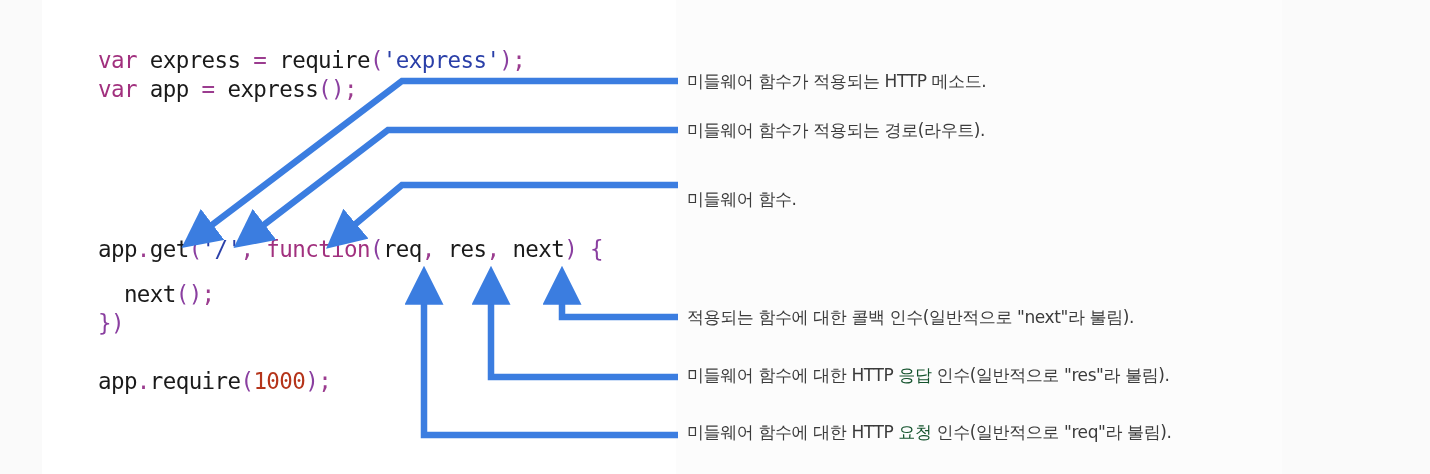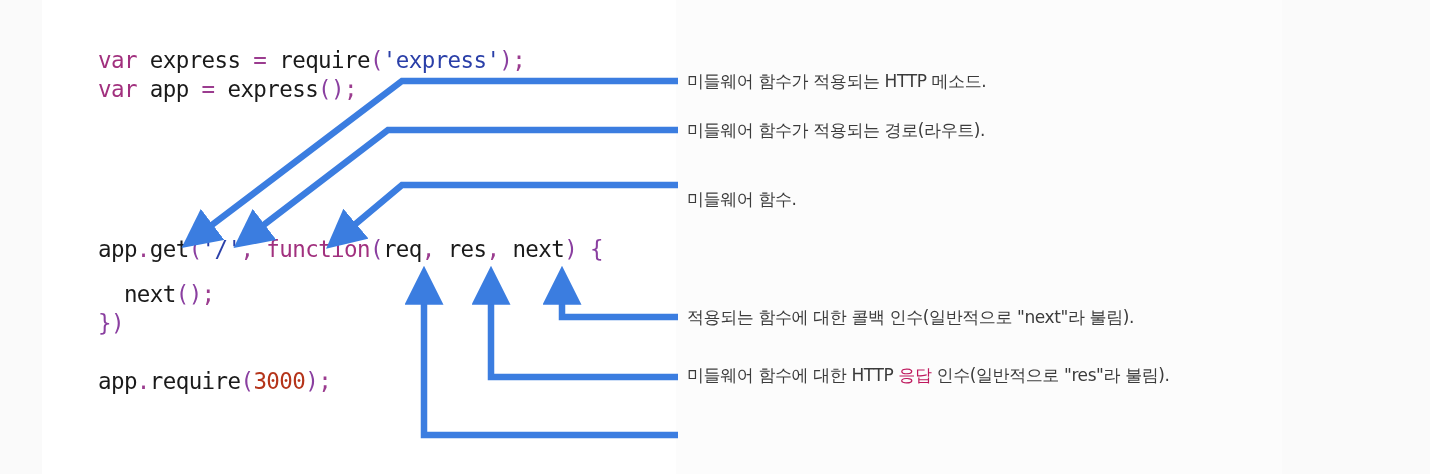--- a/index.html
+++ b/index.html
@@ -66,41 +66,41 @@
     .annotation {
       position: absolute;
       left: 687px;
       font-family: "DejaVu Sans", "Liberation Sans", sans-serif;
       font-size: 17px;
       color: #3b3b3b;
       white-space: nowrap;
       line-height: 22px;
       letter-spacing: -0.4px;
     }
-    .annotation .hl { color: #be185d; }
+    .annotation .hl { color: #14532d; }
   </style>
 </head>
 <body>
 
 <div class="page">
   <div class="canvas"></div>
   <div class="label-panel"></div>
 
   <div class="code">
     <div class="code-line" style="top:45px;"><span class="kw">var</span><span> express </span><span class="op">=</span><span> require</span><span class="pn">(</span><span class="str">'express'</span><span class="pn">)</span><span class="op">;</span></div>
 
     <div class="code-line" style="top:74px;"><span class="kw">var</span><span> app </span><span class="op">=</span><span> express</span><span class="pn">()</span><span class="op">;</span></div>
 
     <div class="code-line" style="top:234px;"><span>app</span><span class="op">.</span><span>get</span><span class="pn">(</span><span class="str">'/'</span><span class="op">, </span><span class="kw">function</span><span class="pn">(</span><span>req</span><span class="op">, </span><span>res</span><span class="op">, </span><span>next</span><span class="pn">)</span><span class="pn"> {</span></div>
 
     <div class="code-line" style="top:279px;text-align:right;"><span>  </span><span>next</span><span class="pn">()</span><span class="op">;</span></div>
 
     <div class="code-line" style="top:308px;"><span class="pn">}</span><span class="pn">)</span></div>
 
-    <div class="code-line" style="top:366px;"><span>app</span><span class="op">.</span><span>require</span><span class="pn">(</span><span class="num">3000</span><span class="pn">)</span><span class="op">;</span></div>
+    <div class="code-line" style="top:366px;"><span>app</span><span class="op">.</span><span>require</span><span class="pn">(</span><span class="num">1000</span><span class="pn">)</span><span class="op">;</span></div>
   </div>
 
   <svg class="arrows" viewBox="0 0 1430 474">
     <defs>
       <marker id="ah" markerWidth="6" markerHeight="6" refX="3.2" refY="3" orient="auto" markerUnits="strokeWidth">
         <path d="M0,0 L6,3 L0,6 Z" fill="#3b7de0"></path>
       </marker>
     </defs>
     <g fill="none" stroke="#3b7de0" stroke-width="6.5" stroke-linejoin="miter">
 
@@ -116,13 +116,14 @@
 
       <polyline points="678,435 424,435 424,284" marker-end="url(#ah)"></polyline>
     </g>
   </svg>
 
   <div class="annotation" style="top:119px;">미들웨어 함수가 적용되는 경로(라우트).</div>
   <div class="annotation" style="top:70px;">미들웨어 함수가 적용되는 HTTP 메소드.</div>
   <div class="annotation" style="top:174px;margin-top:14px;">미들웨어 함수.</div>
   <div class="annotation" style="top:306px;">적용되는 함수에 대한 콜백 인수(일반적으로 "next"라 불림).</div>
   <div class="annotation" style="top:364px;"><span>미들웨어 함수에 대한 HTTP </span><span class="hl">응답</span><span> 인수(일반적으로 "res"라 불림).</span></div>
+  <div class="annotation" style="top:421px;"><span>미들웨어 함수에 대한 HTTP </span><span class="hl">요청</span><span> 인수(일반적으로 "req"라 불림).</span></div>
 </div>
 
 </body></html>

